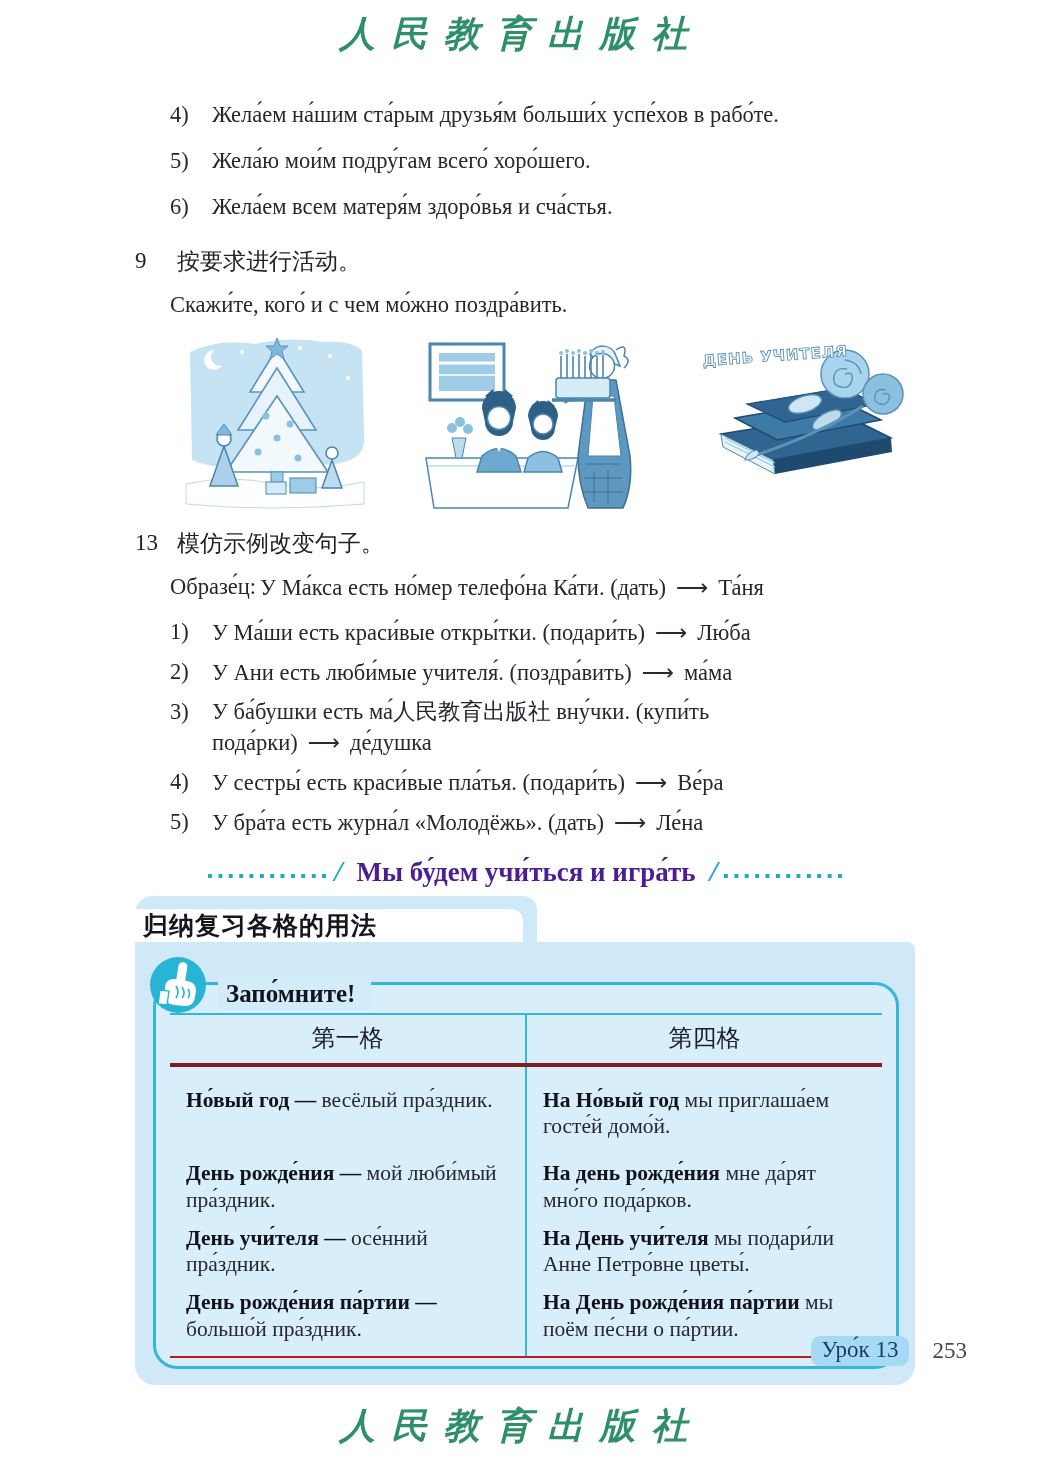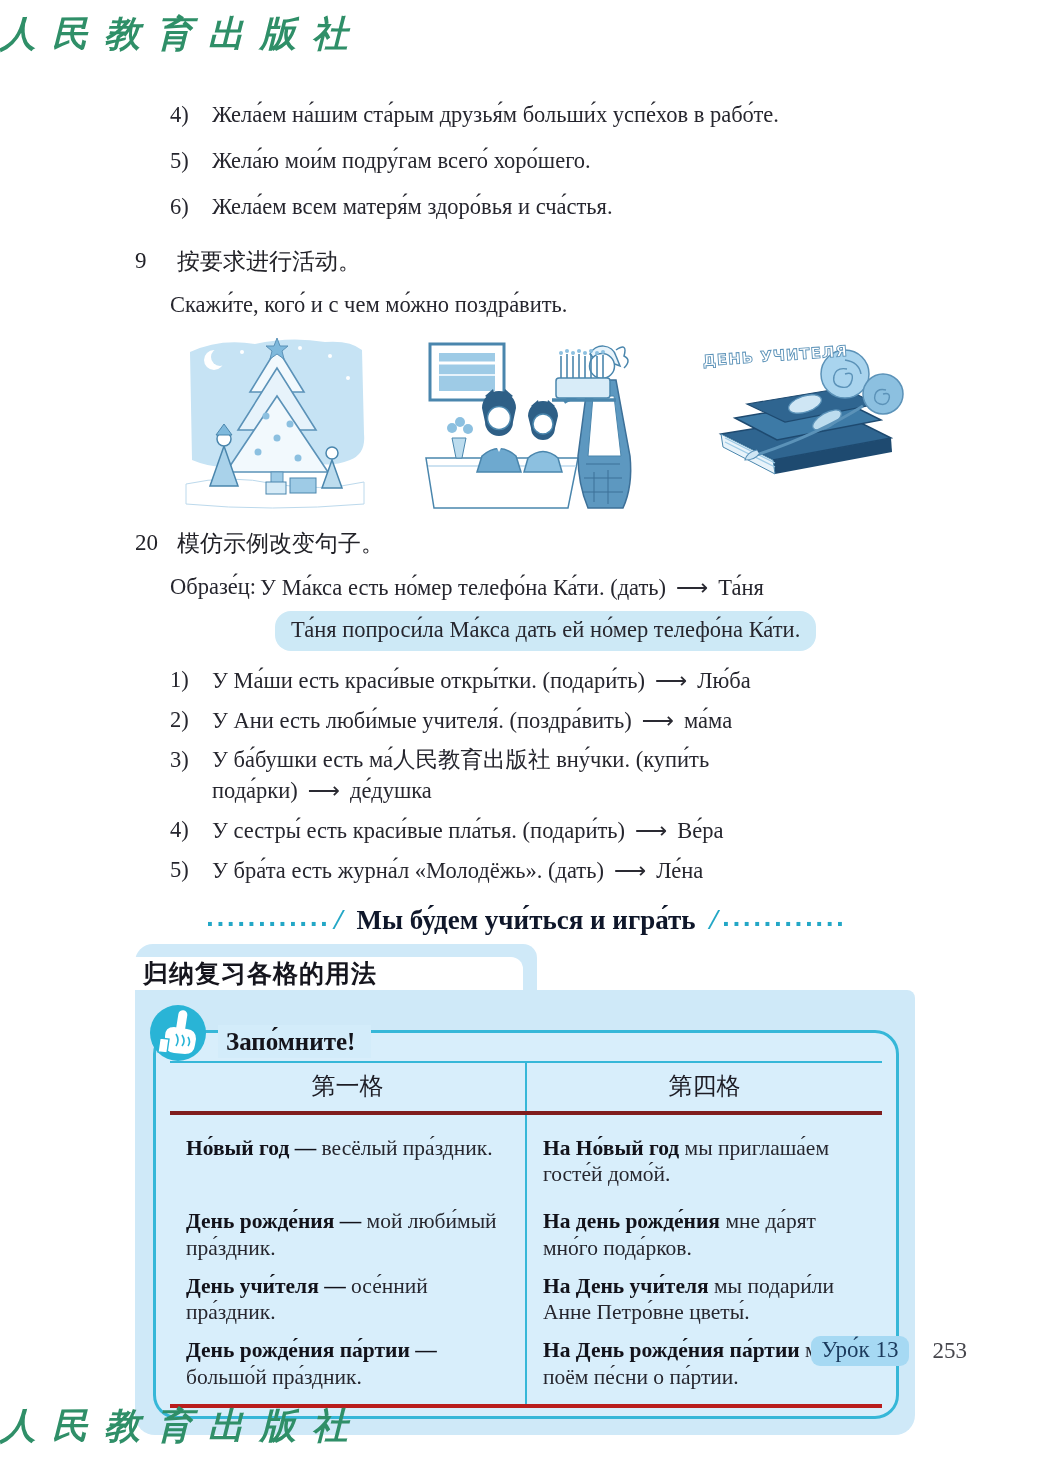--- a/index.html
+++ b/index.html
@@ -1,20 +1,20 @@
 <!DOCTYPE html>
 <html><head>
 <meta charset="utf-8">
 <style>
   * { margin:0; padding:0; box-sizing:border-box; }
   body { background:#ffffff; font-family:"Liberation Serif", serif; }
   .page { position:relative; width:1043px; height:1474px; background:#ffffff; overflow:hidden; }
 
   
-  .brand { position:absolute; left:0; width:100%; text-align:left;
+  .brand { position:absolute; left:0; width:100%; text-align:center;
            color:#2f8f68; font-family:"DejaVu Serif", serif; font-style:italic;
            font-weight:bold; font-size:36px; letter-spacing:16px; }
   .brand.top { top:10px; }
   .brand.bottom { top:1402px; }
 
   .content { position:absolute; left:135px; top:100px; width:782px; color:#26262e; }
 
   
   .exrow { display:flex; font-size:22.5px; line-height:30px; margin-bottom:16px; padding-left:35px; }
   .exrow .n { flex:0 0 42px; }
@@ -38,21 +38,21 @@
   .ex10list { margin-top:14px; }
   .ex10row { display:flex; margin:0 0 9px 35px; font-size:22.5px; line-height:30px; }
   .ex10row .n { flex:0 0 42px; }
   .arrow { font-family:"DejaVu Sans", sans-serif; padding:0 10px; color:#2a2a32; }
 
   
   .divider { margin-top:16px; text-align:center; white-space:nowrap; }
   .dots { color:#23a7c6; font-weight:bold; font-size:22px; letter-spacing:2px;
           font-family:"DejaVu Sans", sans-serif; vertical-align:3px; }
   .slash { color:#23a7c6; font-size:30px; font-style:italic; font-weight:bold; padding:0 4px; }
-  .div-title { font-size:27px; font-weight:bold; color:#0f172a; padding:0 10px; }
+  .div-title { font-size:27px; font-weight:bold; color:#4c1d95; padding:0 10px; }
 
   
   .gbox { margin-top:8px; width:780px; }
   .gtab { width:402px; height:46px; background:#cfe9f8; border-radius:18px 14px 0 0; position:relative; }
   .gtab-white { position:absolute; left:0; bottom:0; width:388px; height:33px; background:#ffffff;
                 border-radius:0 12px 0 0; display:flex; align-items:center; }
   .gtab-title { font-family:"Liberation Sans","DejaVu Sans",sans-serif; font-weight:bold;
                 font-size:25px; color:#15151d; padding-left:8px; letter-spacing:1px; }
   .gmain { background:#cfe9f8; border-radius:0 8px 20px 20px; padding:40px 16px 16px 18px; }
   .ibox { position:relative; border:3px solid #36b7d8; border-radius:24px; background:#d8eefb;
@@ -61,21 +61,21 @@
   .ihead .lbl { font-size:25px; font-weight:bold; color:#14141c; background:#d3ecfa;
                 padding:3px 16px 3px 8px; line-height:1.1;margin-top:17px; }
   .gtable { width:100%; border-collapse:collapse; }
   .gtable th { border-top:2px solid #36b7d8; border-bottom:4px solid #7f1d1d;
                font-family:"Liberation Sans","DejaVu Sans",sans-serif; font-weight:normal;
                font-size:24px; color:#1d1d25; padding:7px 0 9px; text-align:center; }
   .gtable th.c1, .gtable td.c1 { border-right:2px solid #36b7d8; }
   .gtable td { vertical-align:top; width:50%; font-size:21.5px; line-height:1.22;
                padding:7px 10px 5px 16px; color:#26262e; }
   .gtable tr.r1 td { padding-top:20px; padding-bottom:14px; }
-  .gtable tr.rlast td { border-bottom:4px solid #b91c1c; padding-bottom:14px; }
+  .gtable tr.rlast td { border-bottom:2px solid #b91c1c; padding-bottom:14px; }
   .gtable b { color:#12121a; }
 
   
   .footer { position:absolute; top:1336px; right:76px; display:flex; align-items:center; gap:24px; }
   .lesson-badge { background:#a6d9f3; color:#1b3a5c; font-size:23px; padding:1px 10px 3px;border-radius:9px; }
   .pageno { font-size:23px; color:#46464c; }
 </style>
 </head>
 <body>
 
@@ -209,32 +209,29 @@
           <circle cx="150" cy="40" r="24" fill="#a9d4ee" stroke="#5b92b8" stroke-width="1.5"></circle>
           <path d="M150 40 q9 -3 7 6 q-2 9 -11 7 q-9 -2 -7 -11 q2 -9 13 -7 M150 26 q14 2 16 14" fill="none" stroke="#5b92b8" stroke-width="1.4"></path>
           <circle cx="188" cy="60" r="20" fill="#8cc0e0" stroke="#5b92b8" stroke-width="1.5"></circle>
           <path d="M188 60 q8 -2 6 5 q-2 7 -9 5 q-7 -2 -5 -9 q2 -7 11 -5" fill="none" stroke="#5b92b8" stroke-width="1.4"></path>
           <text x="8" y="32" transform="rotate(-4 8 32)" font-family="DejaVu Sans, sans-serif" font-size="15" font-weight="bold" fill="#ffffff" stroke="#5b92b8" stroke-width="0.9" letter-spacing="1">ДЕНЬ УЧИТЕЛЯ</text>
         </svg>
       </div>
     </div>
 
     <div class="sec-head" style="margin-top:16px">
-      <span class="secnum">20</span>
+      <span class="secnum">13</span>
       <span class="zh">模仿示例改变句子。</span>
     </div>
 
     <div class="example">
       <span>Образе́ц:</span>
       <span>
         <span>У Ма́кса есть но́мер телефо́на Ка́ти. (дать)</span><span class="arrow">⟶</span><span>Та́ня</span>
       </span>
-    </div>
-    <div class="answer-wrap">
-      <span class="answer">Та́ня попроси́ла Ма́кса дать ей но́мер телефо́на Ка́ти.</span>
     </div>
 
     <div class="ex10list">
       <div class="ex10row">
         <span class="n">1)</span>
         <span><span>У Ма́ши есть краси́вые откры́тки. (подари́ть)</span><span class="arrow">⟶</span><span>Лю́ба</span></span>
       </div>
       <div class="ex10row">
         <span class="n">2)</span>
         <span><span>У Ани есть люби́мые учителя́. (поздра́вить)</span><span class="arrow">⟶</span><span>ма́ма</span></span>

